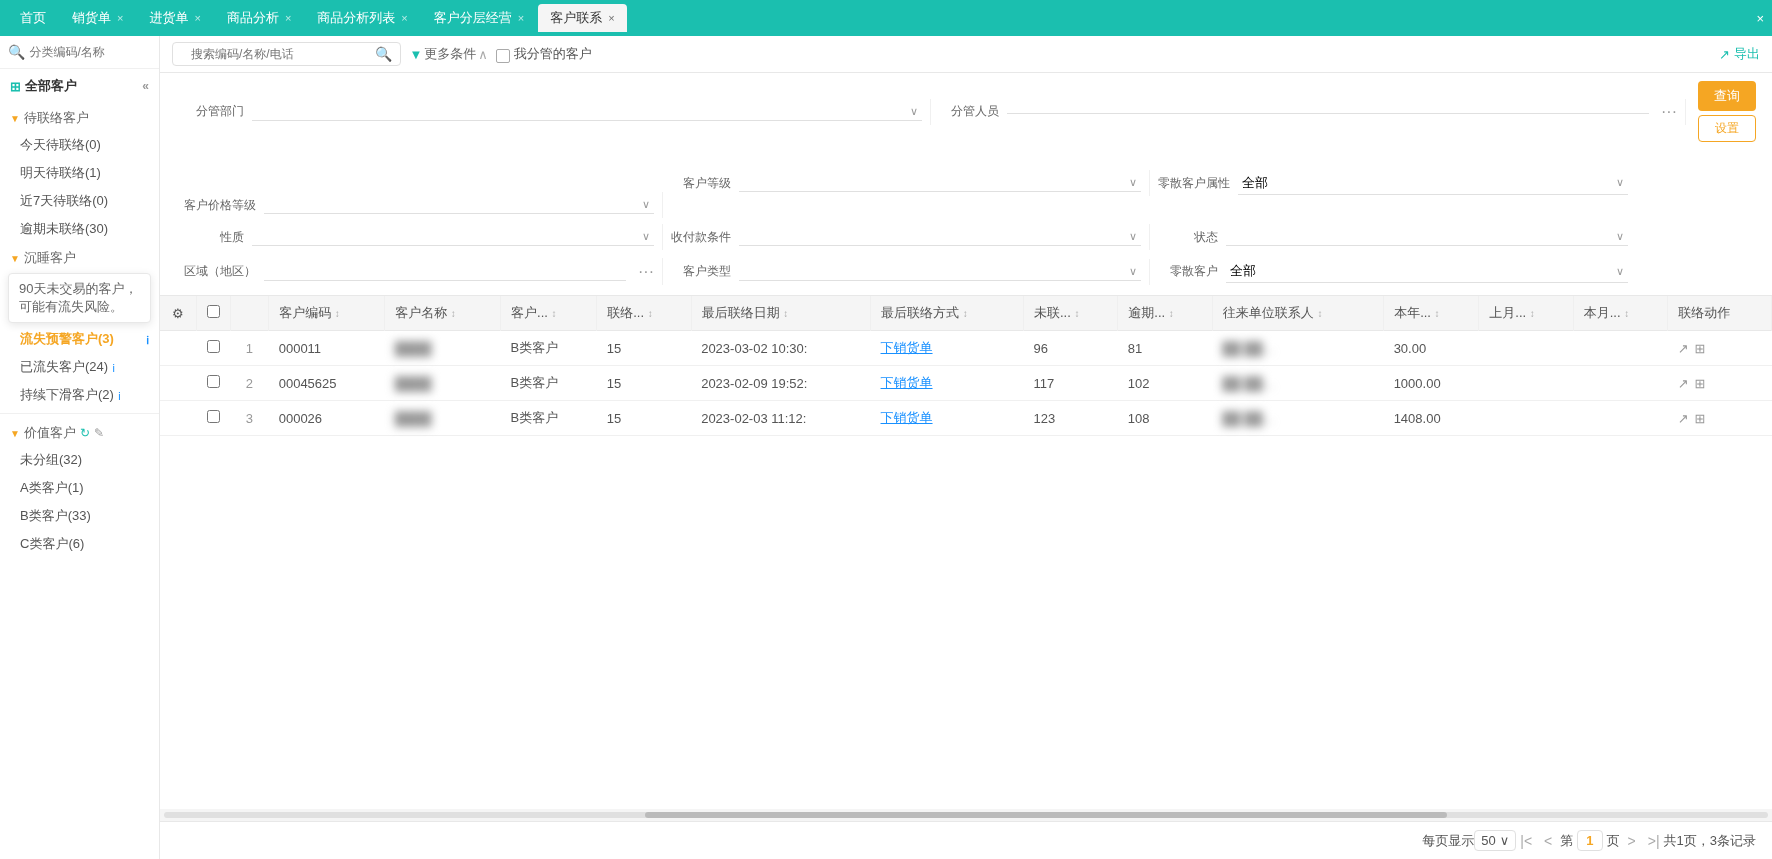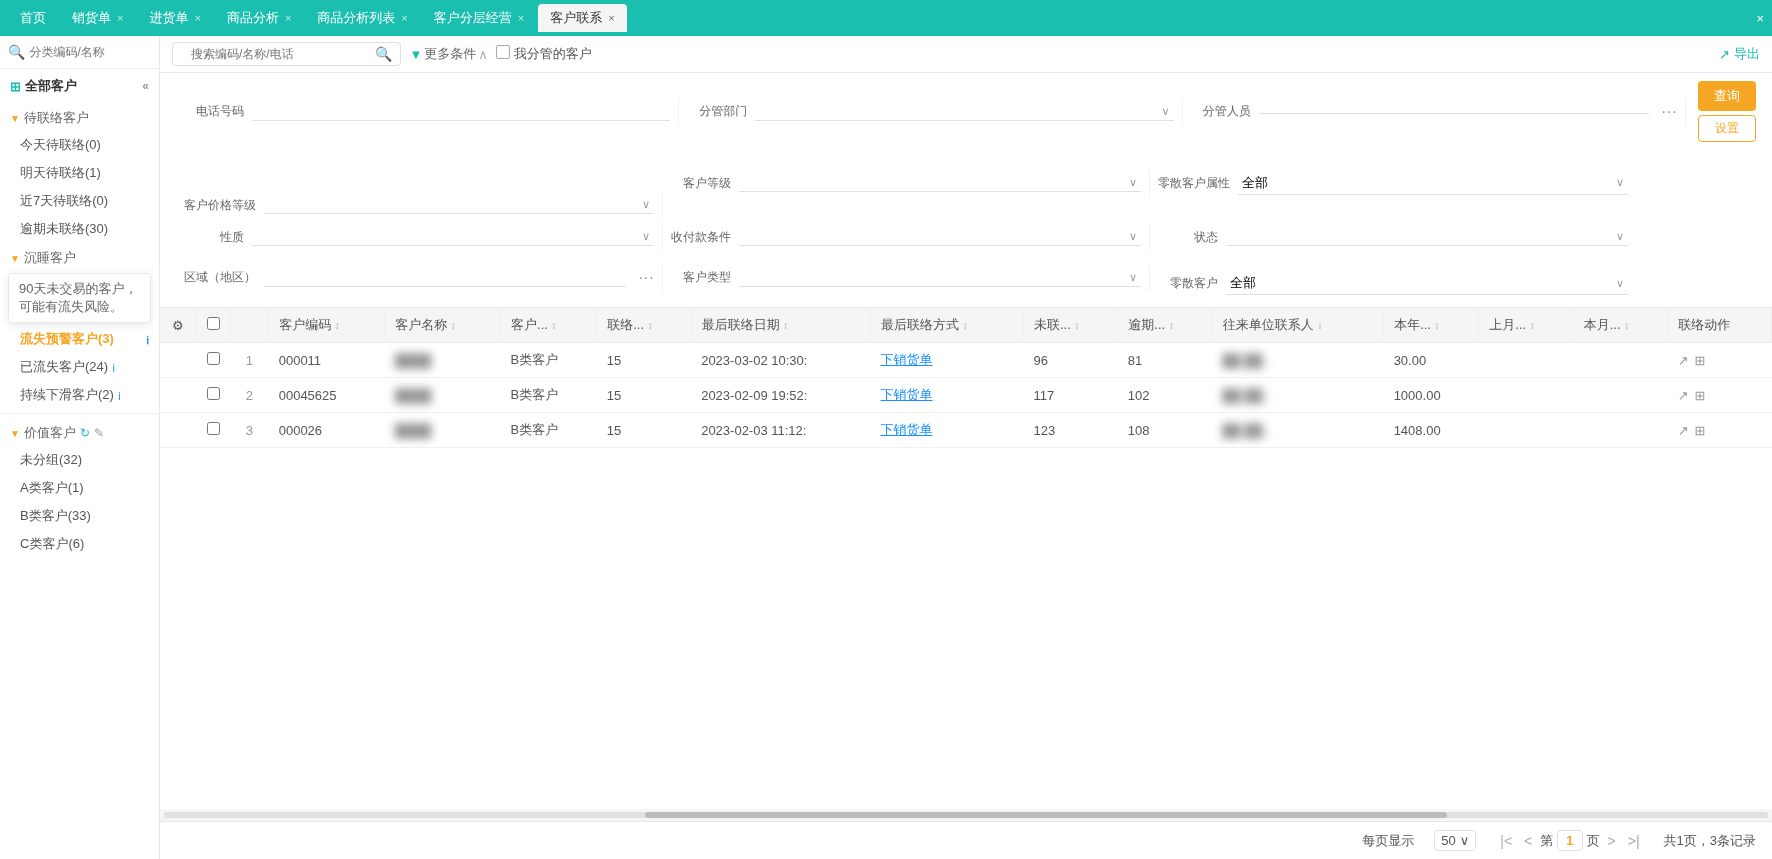--- a/index.html
+++ b/index.html
@@ -166,21 +166,21 @@
       display: flex;
       align-items: center;
       color: #666;
       cursor: pointer;
       gap: 2px;
       font-size: 12px;
     }
     .filter-icon { color: #1bbfaf; }
     .my-customers {
       display: flex;
-      align-items: flex-start;
+      align-items: flex-end;
       gap: 4px;
       font-size: 12px;
       color: #555;
       cursor: pointer;
     }
     .toolbar-right {
       margin-left: auto;
       display: flex;
       align-items: center;
       gap: 8px;
@@ -307,21 +307,21 @@
     .action-icons { display: flex; gap: 6px; color: #999; cursor: pointer; }
 
     
     .table-footer {
       display: flex;
       align-items: center;
       justify-content: flex-end;
       padding: 8px 16px;
       background: white;
       border-top: 1px solid #e8e8e8;
-      gap: 20px;
+      gap: 0;
       font-size: 12px;
       color: #555;
     }
     .page-size-select {
       display: flex;
       align-items: center;
       border: 1px solid #e0e0e0;
       border-radius: 4px;
       padding: 2px 6px;
       gap: 4px;
@@ -509,24 +509,20 @@
           <span>↗</span>
           <span>导出</span>
         </div>
       </div>
     </div>
 
     <div class="filter-panel">
 
       <div class="filter-row">
         <div class="filter-field" style="flex:2;">
-          <span class="filter-label">电话号码</span>
-          <input class="filter-input" type="text" style="">
-        </div>
-        <div class="filter-field" style="flex:2;">
           <span class="filter-label">分管部门</span>
           <div class="filter-select">
             <span></span>
             <span class="chevron">∨</span>
           </div>
         </div>
         <div class="filter-field" style="flex:2;">
           <span class="filter-label">分管人员</span>
           <div class="filter-select" style="flex:1;">
             <span></span>
@@ -595,21 +591,21 @@
           <input class="filter-input" type="text" style="flex: 1 1 0%;">
           <span class="filter-dots">···</span>
         </div>
         <div class="filter-field" style="flex:2;">
           <span class="filter-label">客户类型</span>
           <div class="filter-select">
             <span></span>
             <span class="chevron">∨</span>
           </div>
         </div>
-        <div class="filter-field" style="flex:2;border-right:none;margin-top:12px;">
+        <div class="filter-field" style="flex:2;border-right:none;">
           <span class="filter-label">零散客户</span>
           <div class="filter-select">
             <span>全部</span>
             <span class="chevron">∨</span>
           </div>
         </div>
         <div style="width:120px;"></div>
       </div>
     </div>
 

